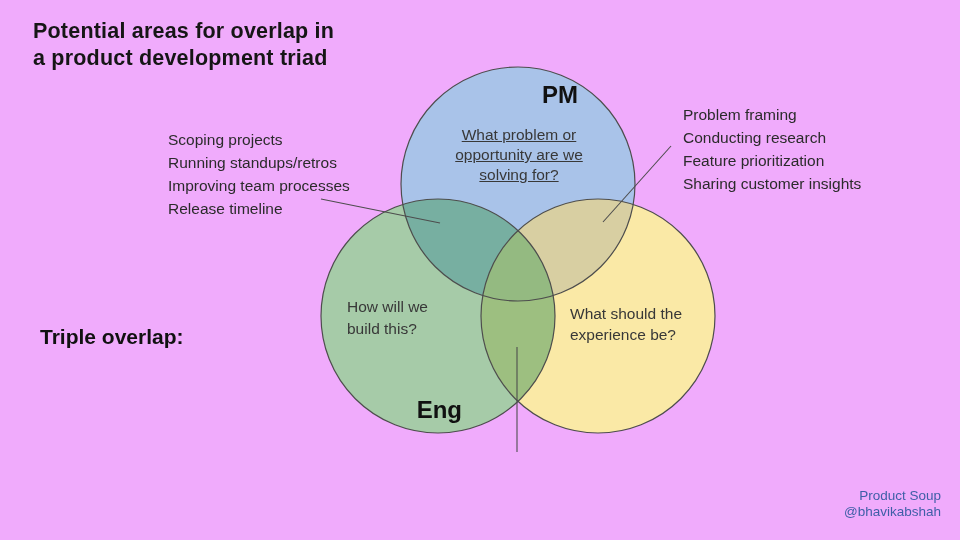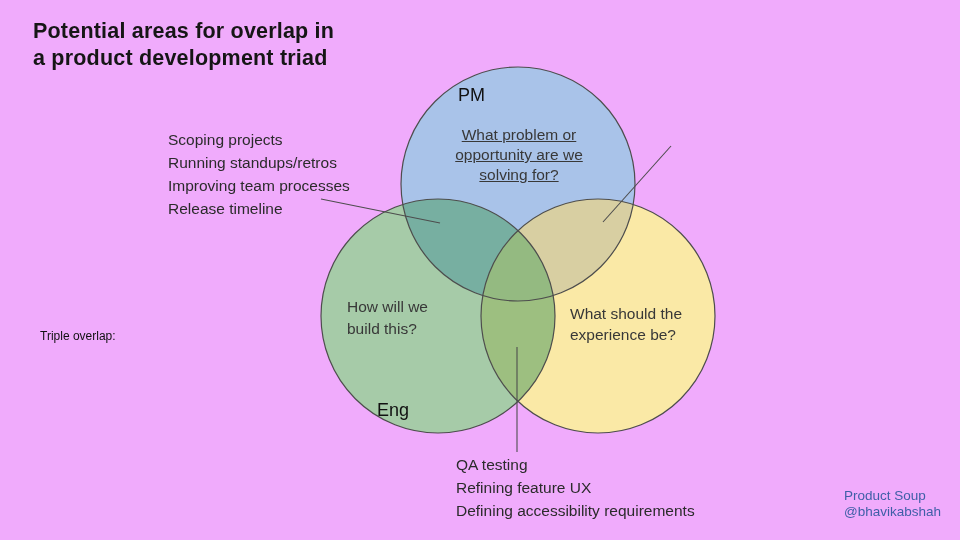--- a/index.html
+++ b/index.html
@@ -14,38 +14,38 @@
   .abs { position: absolute; }
   #venn-svg { position: absolute; left: 0; top: 0; }
 
   .title {
     left: 33px; top: 18px;
     font-size: 21.5px; font-weight: bold;
     line-height: 27px; color: #161616;
     white-space: pre-line; letter-spacing: 0.2px;
   }
   .circle-label {
-    font-size: 18px; font-weight: normal; color: #111111;
-    line-height: 22px; text-align: left;
+    font-size: 24px; font-weight: bold; color: #111111;
+    line-height: 22px; text-align: right;
   }
   .question {
     font-size: 15.5px; color: #383838;
     white-space: pre-line;
   }
   .ann {
     font-size: 15.5px; color: #2b2b2b;
     line-height: 23px; white-space: pre-line;
   }
   .triple-heading {
-    font-size: 12px; font-weight: normal; color: #111111;
+    font-size: 21px; font-weight: bold; color: #111111;
     line-height: 23px;
   }
   .credit {
     font-size: 13.5px; line-height: 16px;
-    color: #3f5fa7; text-align: left; white-space: pre-line;
+    color: #3f5fa7; text-align: right; white-space: pre-line;
   }
 </style>
 </head>
 <body>
 
 <div id="slide">
 
   <svg id="venn-svg" width="960" height="540" viewBox="0 0 960 540">
     <defs>
       <clipPath id="clipPM">
@@ -82,39 +82,40 @@
 
     <line x1="321" y1="199" x2="440" y2="223" stroke-width="1.1" stroke="#4d4d4d"></line>
     <line x1="671" y1="146" x2="603" y2="222" stroke-width="1.1" stroke="#4d4d4d"></line>
     <line x1="517" y1="347" x2="517" y2="452" stroke-width="1.1" stroke="#4d4d4d"></line>
   </svg>
 
   <div class="abs title">Potential areas for overlap in
 a product development triad</div>
 
   <div class="abs circle-label" style="left:458px; top:84px; width:120px;">PM</div>
-  <div class="abs circle-label" style="left:377px; top:399px; width:100px;">Eng</div>
+  <div class="abs circle-label" style="left:362px; top:399px; width:100px;">Eng</div>
 
   <div class="abs question" style="left:426px; top:125px; width:186px; text-align:center; line-height:20px;text-decoration:underline;">What problem or
 opportunity are we
 solving for?</div>
   <div class="abs question" style="left:347px; top:296px; line-height:22px;">How will we
 build this?</div>
   <div class="abs question" style="left:570px; top:303px; line-height:21px;">What should the
 experience be?</div>
 
   <div class="abs ann" style="left:168px; top:128px;">Scoping projects
 Running standups/retros
 Improving team processes
 Release timeline</div>
 
+  <div class="abs ann" style="left:683px; top:103px;">Problem framing
+Conducting research
+Feature prioritization
+Sharing customer insights</div>
 
-  <div class="abs ann" style="left:456px; top:453px;">QA testing
-Refining feature UX
-Defining accessibility requirements</div>
 
   <div class="abs" style="left:40px; top:325px;">
     <div class="triple-heading">Triple overlap:</div>
   </div>
 
   <div class="abs credit" style="right:19px; top:488px;">Product Soup
 @bhavikabshah</div>
 
 </div>
 

